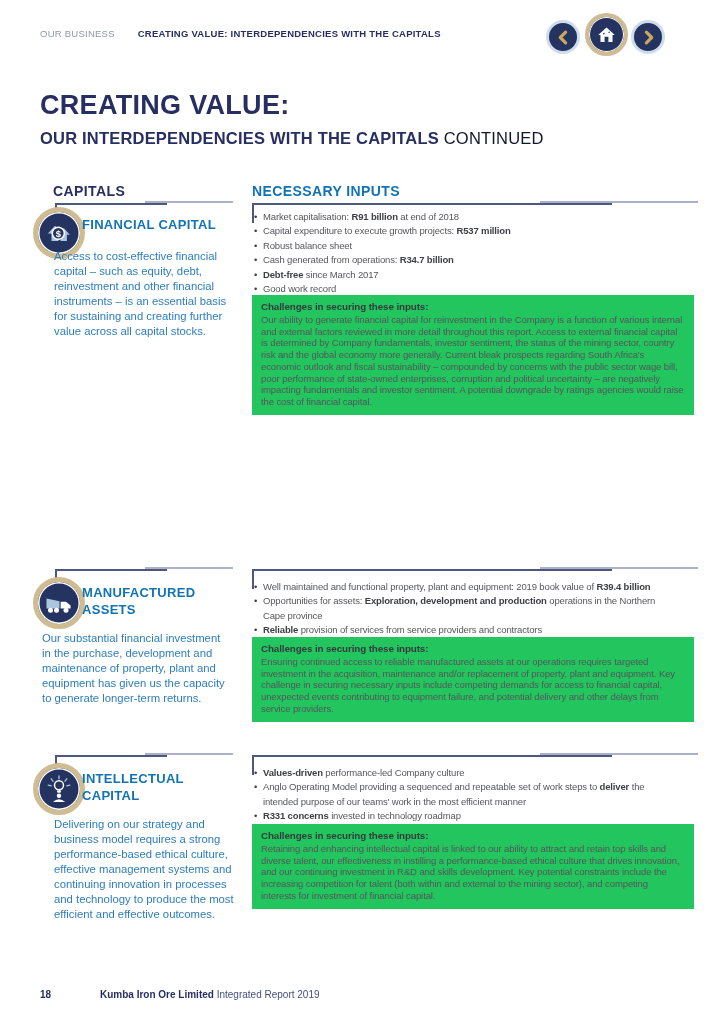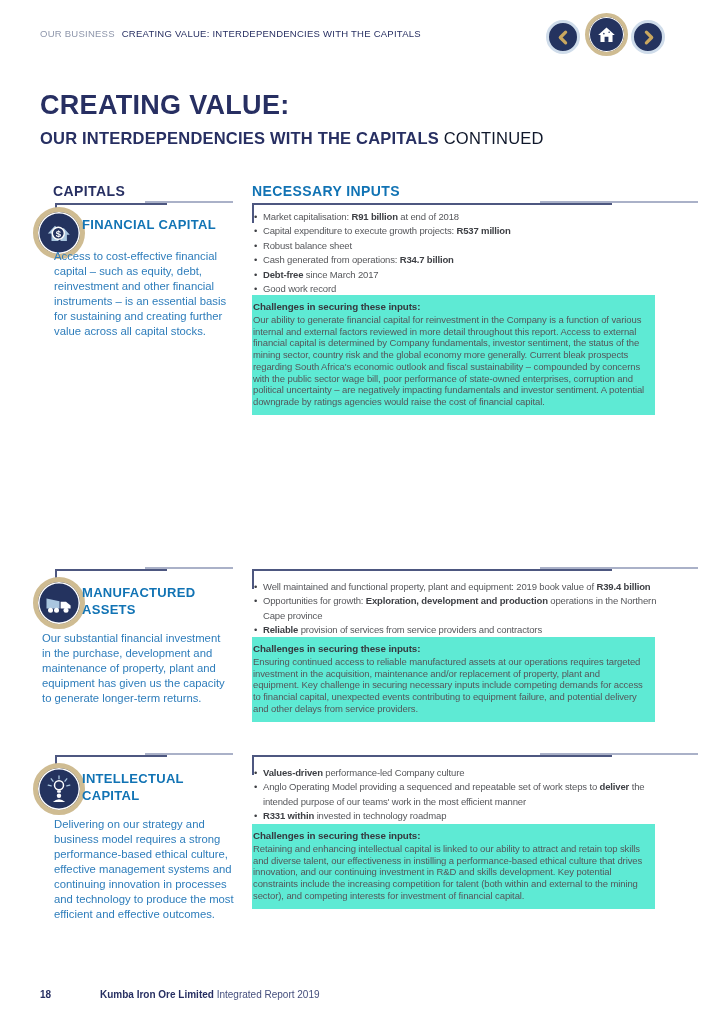--- a/index.html
+++ b/index.html
@@ -7,21 +7,21 @@
   .page {
     position:relative; width:724px; height:1024px; background:#fff;
     font-family:"Liberation Sans", sans-serif; overflow:hidden;
     margin:0 auto;
   }
   .abs { position:absolute; }
 
   
   .breadcrumb { left:40px; top:28px; font-size:9.5px; letter-spacing:.25px; white-space:nowrap; }
   .breadcrumb .bc-section { color:#8e96ab; font-weight:400; }
-  .breadcrumb .bc-page { color:#272f62; font-weight:400; margin-left:4px; }
+  .breadcrumb .bc-page { color:#272f62; font-weight:700; margin-left:20px; }
 
   .nav-btn { border:none; cursor:pointer; border-radius:50%; display:flex; align-items:center; justify-content:center; padding:0; }
   .nav-small { width:34px; height:34px; background:#24335f; border:3px solid #cfdcea; }
   .nav-home  { width:43px; height:43px; background:#24335f; border:4px solid #cfbc92; box-shadow:inset 0 0 0 1px #fff; }
 
   
   .h1 { left:40px; top:90px; font-size:27px; font-weight:700; color:#272f62; letter-spacing:.3px; }
   .h2 { left:40px; top:129px; font-size:16.5px; font-weight:700; color:#272f62; letter-spacing:.2px; }
   .h2 .light { font-weight:400; color:#0f172a; }
 
@@ -52,21 +52,21 @@
   }
   .cap-name { font-size:13px; font-weight:700; color:#1173b4; letter-spacing:.3px; line-height:17px; width:150px; }
   .cap-desc { font-size:11.3px; color:#2e7dbb; line-height:15px; width:186px; }
 
   
   .bullets { list-style:none; width:410px; font-size:9.5px; letter-spacing:-0.15px; color:#56575b; }
   .bullets li { position:relative; padding-left:10px; line-height:14.4px; }
   .bullets li::before { content:"\2022"; position:absolute; left:1px; top:0; color:#3d3f44; }
   .bullets b { color:#3d3f44; }
 
-  .challenge { width:403px; background:#5eead4; padding:6px 10px 7px 1px; }
+  .challenge { width:442px; background:#22c55e; padding:6px 10px 7px 9px; }
   .ch-head { font-size:9.8px; font-weight:700; color:#36393f; letter-spacing:-0.1px; margin-bottom:2px; }
   .ch-body { font-size:9.5px; color:#55565a; line-height:11.7px; letter-spacing:-0.1px; }
 
   
   .footer-num { left:40px; top:989px; font-size:10px; font-weight:700; color:#272f62; }
   .footer-txt { left:100px; top:989px; font-size:10px; color:#454f7d; white-space:nowrap; }
   .footer-txt .co { font-weight:700; color:#272f62; }
 </style>
 </head>
 <body>
@@ -169,21 +169,21 @@
         <circle cx="14.5" cy="24.3" r="2.5" fill="#ffffff"></circle>
         <circle cx="24" cy="24.3" r="2.5" fill="#ffffff"></circle>
       </svg>
     </span>
   </div>
   <div class="abs cap-name" style="left:82px; top:584px; width:135px;">MANUFACTURED ASSETS</div>
   <p class="abs cap-desc" style="left:42px; top:631px;">Our substantial financial investment in the purchase, development and maintenance of property, plant and equipment has given us the capacity to generate longer-term returns.</p>
 
   <ul class="abs bullets" style="left:253px; top:580px;">
     <li><span>Well maintained and functional property, plant and equipment: 2019 book value of </span><b>R39.4 billion</b></li>
-    <li><span>Opportunities for growth: </span><b>Exploration, development and production</b><span> operations in the Northern Cape province</span></li>
+    <li><span>Opportunities for assets: </span><b>Exploration, development and production</b><span> operations in the Northern Cape province</span></li>
     <li><b>Reliable</b><span> provision of services from service providers and contractors</span></li>
   </ul>
   <div class="abs challenge" style="left:252px; top:637px;">
     <div class="ch-head">Challenges in securing these inputs:</div>
     <p class="ch-body">Ensuring continued access to reliable manufactured assets at our operations requires targeted investment in the acquisition, maintenance and/or replacement of property, plant and equipment. Key challenge in securing necessary inputs include competing demands for access to financial capital, unexpected events contributing to equipment failure, and potential delivery and other delays from service providers.</p>
   </div>
 
   <div class="rule rule-left" style="left:55px;  top:754px;">
       <i class="tick"></i>
       <i class="dark"></i>
@@ -211,21 +211,21 @@
         <path d="M10.8 30 q6.2-5.6 12.4 0 z" fill="#ffffff"></path>
       </svg>
     </span>
   </div>
   <div class="abs cap-name" style="left:82px; top:770px; width:135px;">INTELLECTUAL CAPITAL</div>
   <p class="abs cap-desc" style="left:54px; top:817px;">Delivering on our strategy and business model requires a strong performance-based ethical culture, effective management systems and continuing innovation in processes and technology to produce the most efficient and effective outcomes.</p>
 
   <ul class="abs bullets" style="left:253px; top:766px;">
     <li><b>Values-driven</b><span> performance-led Company culture</span></li>
     <li><span>Anglo Operating Model providing a sequenced and repeatable set of work steps to </span><b>deliver</b><span> the intended purpose of our teams' work in the most efficient manner</span></li>
-    <li><b>R331 within</b><span> invested in technology roadmap</span></li>
+    <li><b>R331 concerns</b><span> invested in technology roadmap</span></li>
   </ul>
   <div class="abs challenge" style="left:252px; top:824px;">
     <div class="ch-head">Challenges in securing these inputs:</div>
     <p class="ch-body">Retaining and enhancing intellectual capital is linked to our ability to attract and retain top skills and diverse talent, our effectiveness in instilling a performance-based ethical culture that drives innovation, and our continuing investment in R&amp;D and skills development. Key potential constraints include the increasing competition for talent (both within and external to the mining sector), and competing interests for investment of financial capital.</p>
   </div>
 
   <div class="abs footer-num">18</div>
   <div class="abs footer-txt">
     <span class="co">Kumba Iron Ore Limited</span>
     <span>Integrated Report 2019</span>

